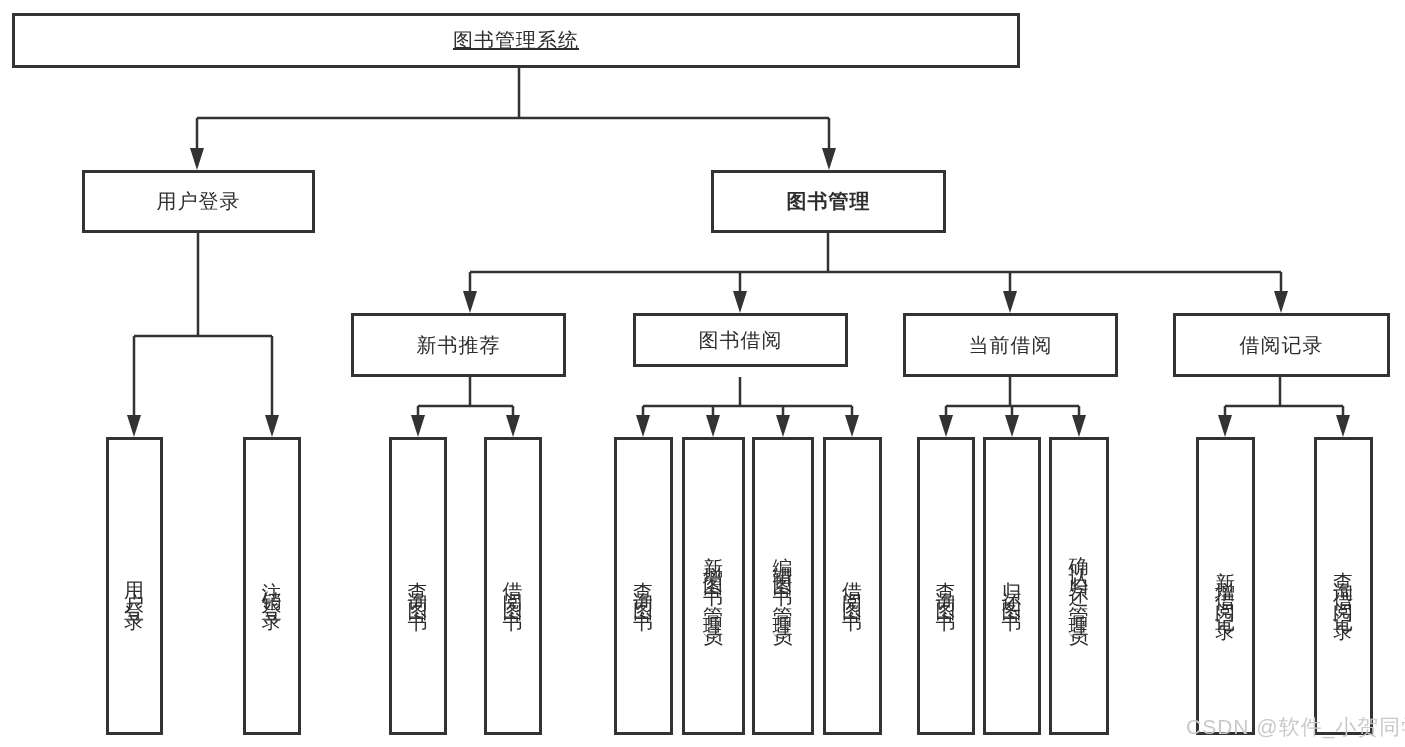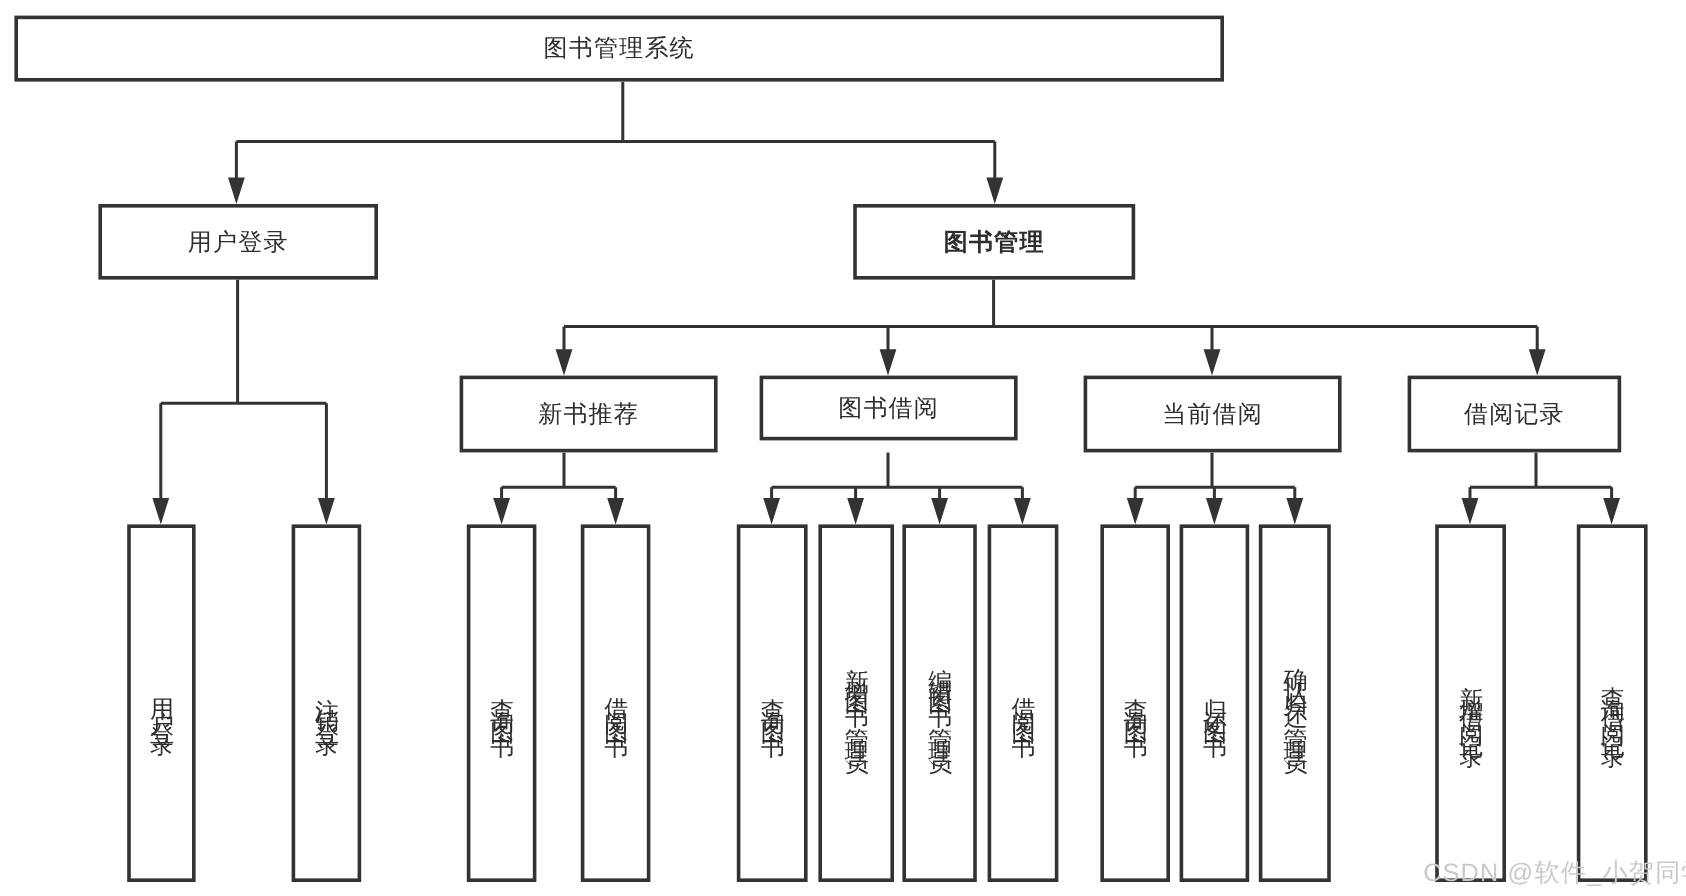--- a/index.html
+++ b/index.html
@@ -68,41 +68,41 @@
       <path d="M197 170 L190 148 L204 148 Z M829 170 L822 148 L836 148 Z"></path>
       <path d="M134 437 L127 415 L141 415 Z M272 437 L265 415 L279 415 Z"></path>
       <path d="M470 313 L463 291 L477 291 Z M740 313 L733 291 L747 291 Z M1010 313 L1003 291 L1017 291 Z M1281 313 L1274 291 L1288 291 Z"></path>
       <path d="M418 437 L411 415 L425 415 Z M513 437 L506 415 L520 415 Z"></path>
       <path d="M643 437 L636 415 L650 415 Z M713 437 L706 415 L720 415 Z M783 437 L776 415 L790 415 Z M852 437 L845 415 L859 415 Z"></path>
       <path d="M946 437 L939 415 L953 415 Z M1012 437 L1005 415 L1019 415 Z M1079 437 L1072 415 L1086 415 Z"></path>
       <path d="M1225 437 L1218 415 L1232 415 Z M1343 437 L1336 415 L1350 415 Z"></path>
     </g>
   </svg>
 
-  <div class="box hbox" style="left:12px; top:13px; width:1008px; height:55px;">
+  <div class="box hbox" style="left:12px; top:13px; width:1008px; height:55px;text-decoration:underline;">
     <span>图书管理系统</span>
   </div>
 
   <div class="box hbox" style="left:82px; top:170px; width:233px; height:63px;">
     <span>用户登录</span>
   </div>
   <div class="box hbox" style="left:711px; top:170px; width:235px; height:63px;font-weight:bold;">
     <span>图书管理</span>
   </div>
 
-  <div class="box hbox" style="left:383px; top:313px; width:215px; height:64px;">
+  <div class="box hbox" style="left:351px; top:313px; width:215px; height:64px;">
     <span>新书推荐</span>
   </div>
   <div class="box hbox" style="left:633px; top:313px; width:215px; height:54px;">
     <span>图书借阅</span>
   </div>
   <div class="box hbox" style="left:903px; top:313px; width:215px; height:64px;">
     <span>当前借阅</span>
   </div>
-  <div class="box hbox" style="left:1173px; top:313px; width:178px; height:64px;">
+  <div class="box hbox" style="left:1173px; top:313px; width:217px; height:64px;">
     <span>借阅记录</span>
   </div>
 
   <div class="box vbox" style="left:106px; top:437px; width:57px; height:298px;">
     <span>用户登录</span>
   </div>
   <div class="box vbox" style="left:243px; top:437px; width:58px; height:298px;">
     <span>注销登录</span>
   </div>
 

